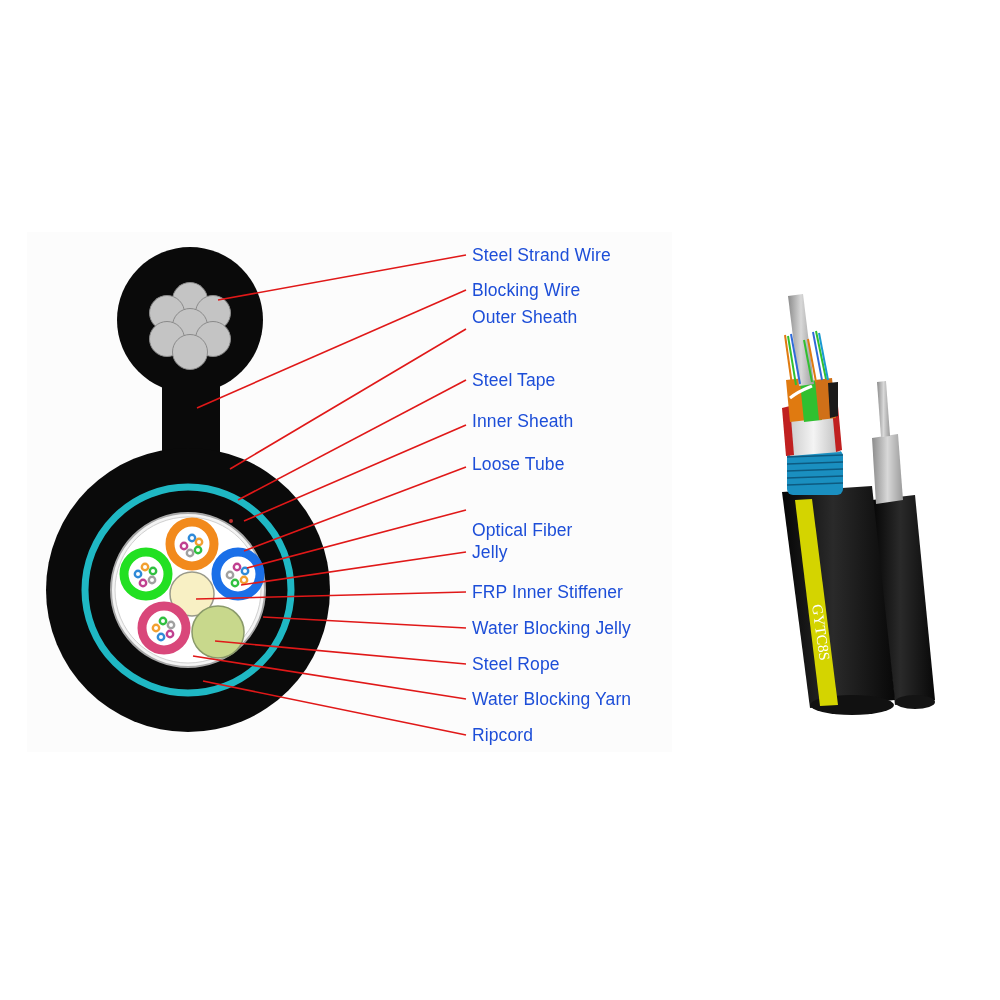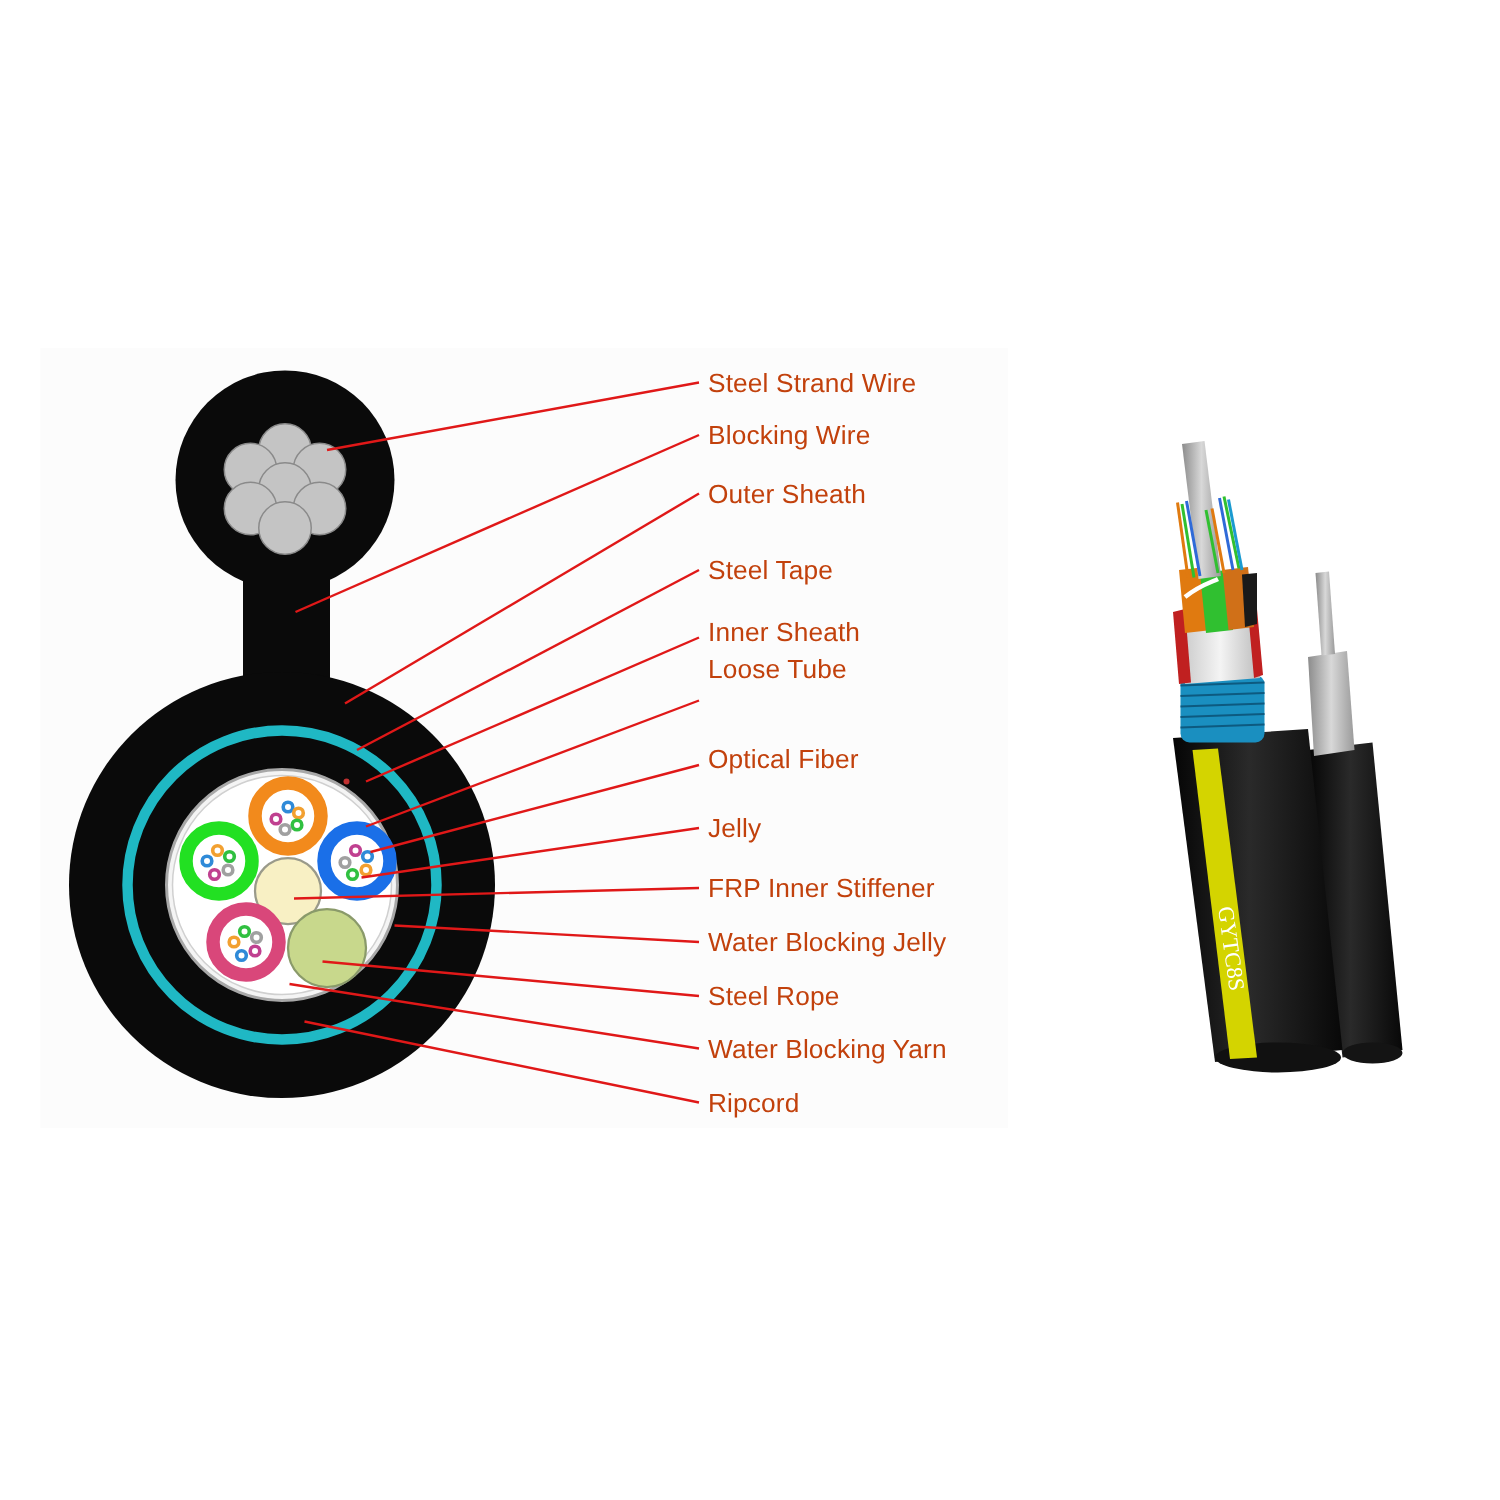--- a/index.html
+++ b/index.html
@@ -6,21 +6,21 @@
     body {
       width: 1000px; height: 1000px; background: #ffffff; position: relative; overflow: hidden;
       font-family: "Liberation Sans", sans-serif;
     }
     .panel {
       position: absolute; left: 27px; top: 232px; width: 645px; height: 520px;
       background: #fcfcfc;
     }
     svg.diagram { position: absolute; left: 0; top: 0; }
     .label {
-      position: absolute; left: 472px; font-size: 17.5px; color: #c2410c;
+      position: absolute; left: 472px; font-size: 17.5px; color: #1d4ed8;
       white-space: nowrap; line-height: 20px; letter-spacing: 0.1px;
     }
     .product { position: absolute; left: 0; top: 0; }
   </style>
 </head>
 <body>
 
 <div class="panel"></div>
 
 <svg class="diagram" width="1000" height="1000" viewBox="0 0 1000 1000">
@@ -105,25 +105,25 @@
     <line x1="196" y1="599" x2="466" y2="592"></line>
     <line x1="263" y1="617" x2="466" y2="628"></line>
     <line x1="215" y1="641" x2="466" y2="664"></line>
     <line x1="193" y1="656" x2="466" y2="699"></line>
     <line x1="203" y1="681" x2="466" y2="735"></line>
   </g>
 </svg>
 
 <div class="label" style="top:245px">Steel Strand Wire</div>
 <div class="label" style="top:280px">Blocking Wire</div>
-<div class="label" style="top:319px">Outer Sheath</div>
+<div class="label" style="top:307px">Outer Sheath</div>
 <div class="label" style="top:370px">Steel Tape</div>
 <div class="label" style="top:411px">Inner Sheath</div>
-<div class="label" style="top:436px">Loose Tube</div>
-<div class="label" style="top:496px">Optical Fiber</div>
+<div class="label" style="top:454px">Loose Tube</div>
+<div class="label" style="top:520px">Optical Fiber</div>
 <div class="label" style="top:542px">Jelly</div>
 <div class="label" style="top:582px">FRP Inner Stiffener</div>
 <div class="label" style="top:618px">Water Blocking Jelly</div>
 <div class="label" style="top:654px">Steel Rope</div>
 <div class="label" style="top:689px">Water Blocking Yarn</div>
 <div class="label" style="top:725px">Ripcord</div>
 
 <svg class="product" width="1000" height="1000" viewBox="0 0 1000 1000">
   <defs>
     <linearGradient id="blk" x1="0" x2="1">

